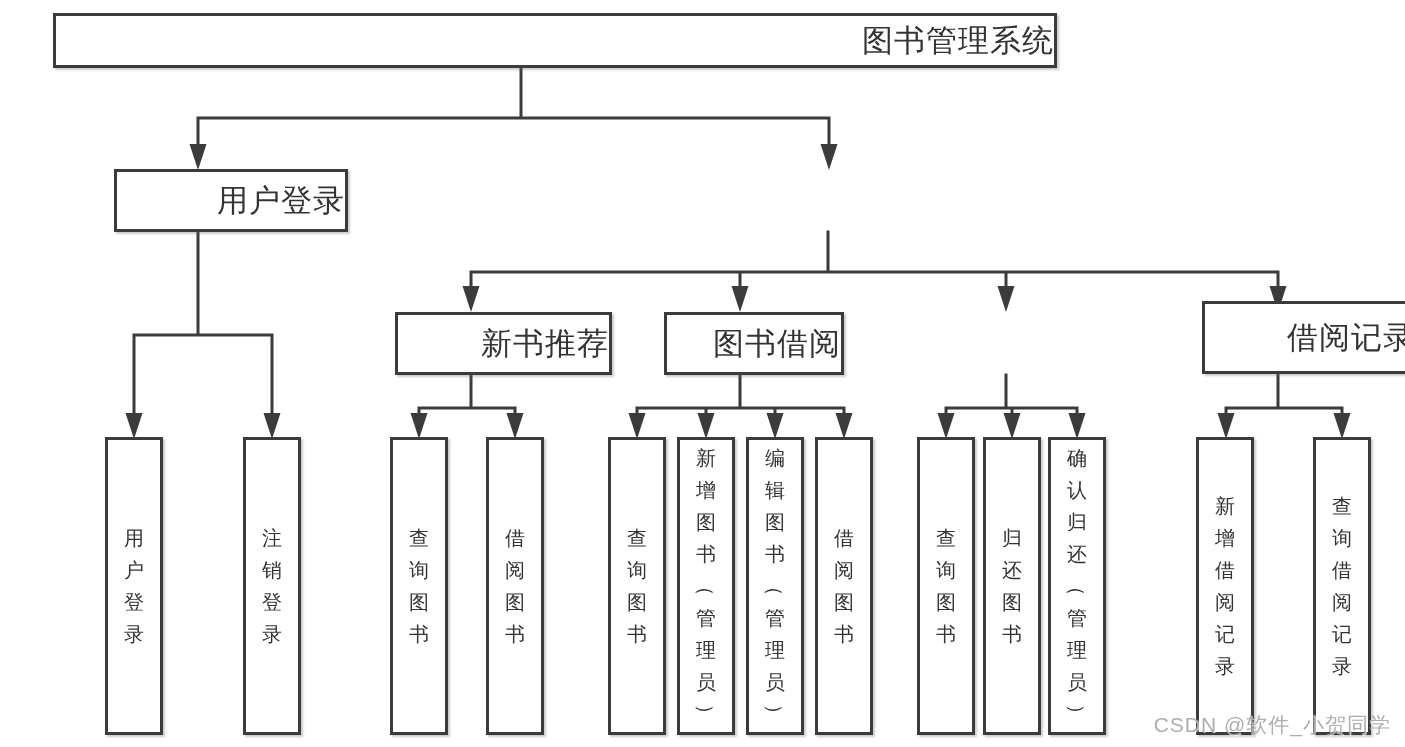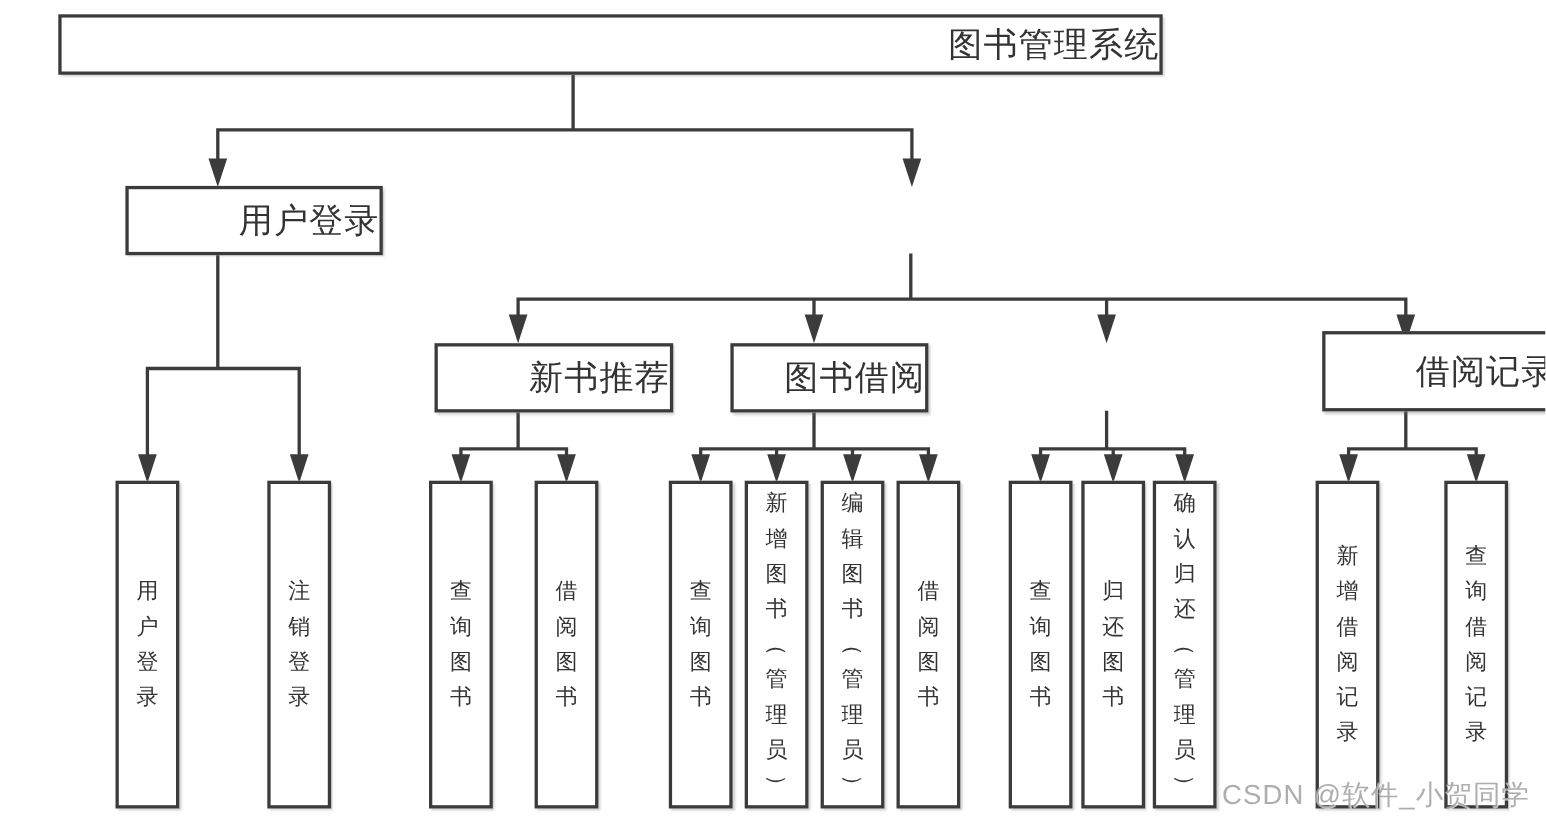--- a/index.html
+++ b/index.html
@@ -85,21 +85,21 @@
   .leaf-8  { left: 917px; }
   .leaf-9  { left: 983px; }
   .leaf-10 { left: 1048px; }
   .leaf-11 { left: 1196px; }
   .leaf-12 { left: 1313px; }
 
   .watermark {
     position: absolute;
     right: 14px;
     bottom: 8px;
-    font-size: 25px;
+    font-size: 21px;
     color: rgba(165,165,165,0.9);
     letter-spacing: 1px;
     z-index: 2;
     text-shadow: 1px 1px 0 rgba(255,255,255,0.7);
   }
 </style>
 </head>
 <body>
 
 <div class="canvas">

